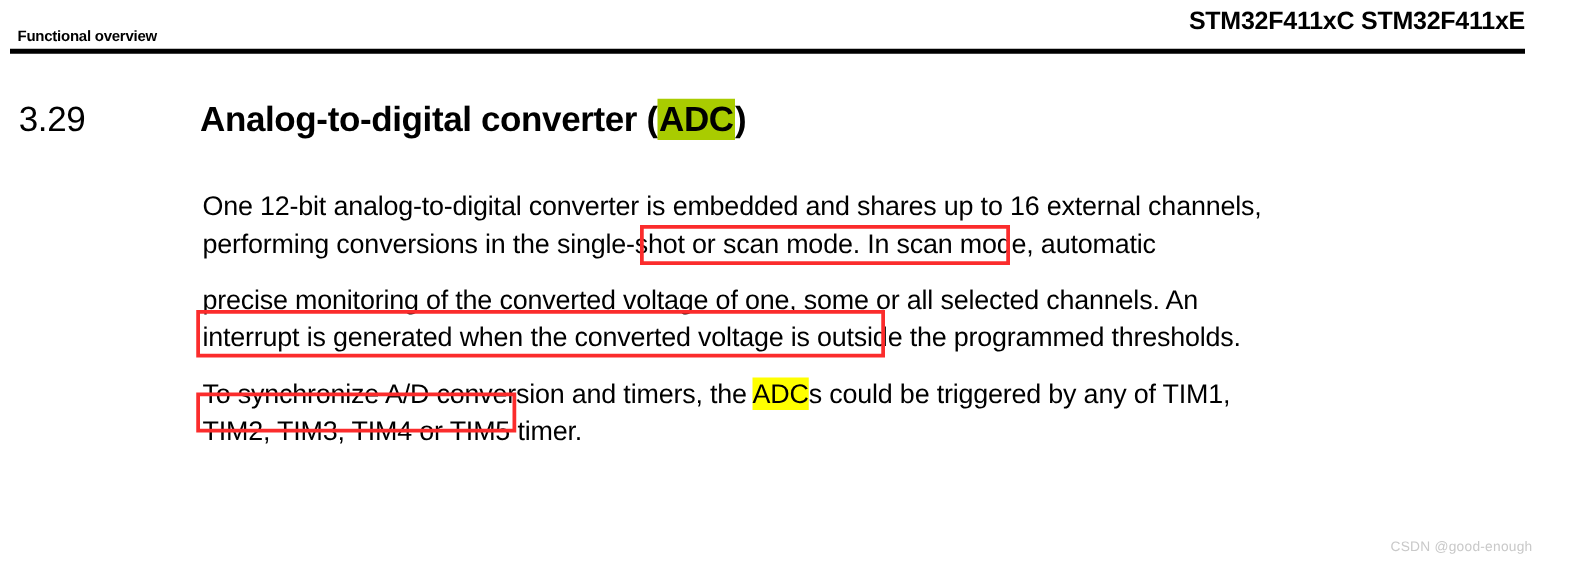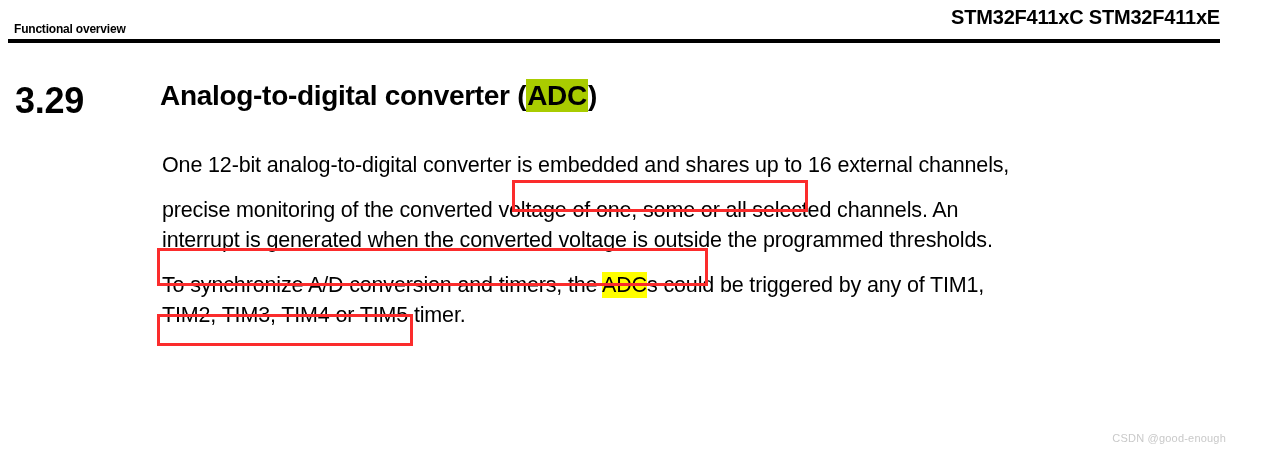--- a/index.html
+++ b/index.html
@@ -58,22 +58,22 @@
     position: absolute;
     left: 0;
     top: 80px;
     width: 1265px;
     height: 40px;
   }
   #section-number {
     position: absolute;
     left: 15px;
     top: 0;
-    font-size: 36px;
-    font-weight: bold;
+    font-size: 28px;
+    font-weight: normal;
     letter-spacing: -0.3px;
   }
   #section-title {
     position: absolute;
     left: 160px;
     top: 0;
     font-size: 28px;
     font-weight: bold;
     letter-spacing: -0.3px;
     white-space: nowrap;
@@ -143,20 +143,21 @@
 
 <div id="section-heading">
   <span id="section-number">3.29</span>
   <span id="section-title"><span>Analog-to-digital converter (</span><span class="hl-green">ADC</span><span>)</span></span>
 </div>
 
 <div id="body-text">
 
   <p class="para">
     <span class="ln"><span>One 12-bit analog-to-digital converter is embedded and shares up to 16 external channels,</span></span>
+    <span class="ln"><span>performing conversions in the </span><span>single-shot or scan mode.</span><span> In scan mode, automatic</span></span>
   </p>
 
   <p class="para">
     <span class="ln"><span>precise monitoring of the converted voltage of one, some or all selected channels. An</span></span>
     <span class="ln"><span>interrupt is generated </span><span>when the converted voltage is outside the programmed thresholds.</span></span>
   </p>
 
   <p class="para">
     <span class="ln"><span>To synchronize A/D conversion and timers, the </span><span class="hl-yellow">ADC</span><span>s could be triggered by any of TIM1,</span></span>
     <span class="ln"><span>TIM2, TIM3, TIM4 or TIM5 timer.</span></span>

